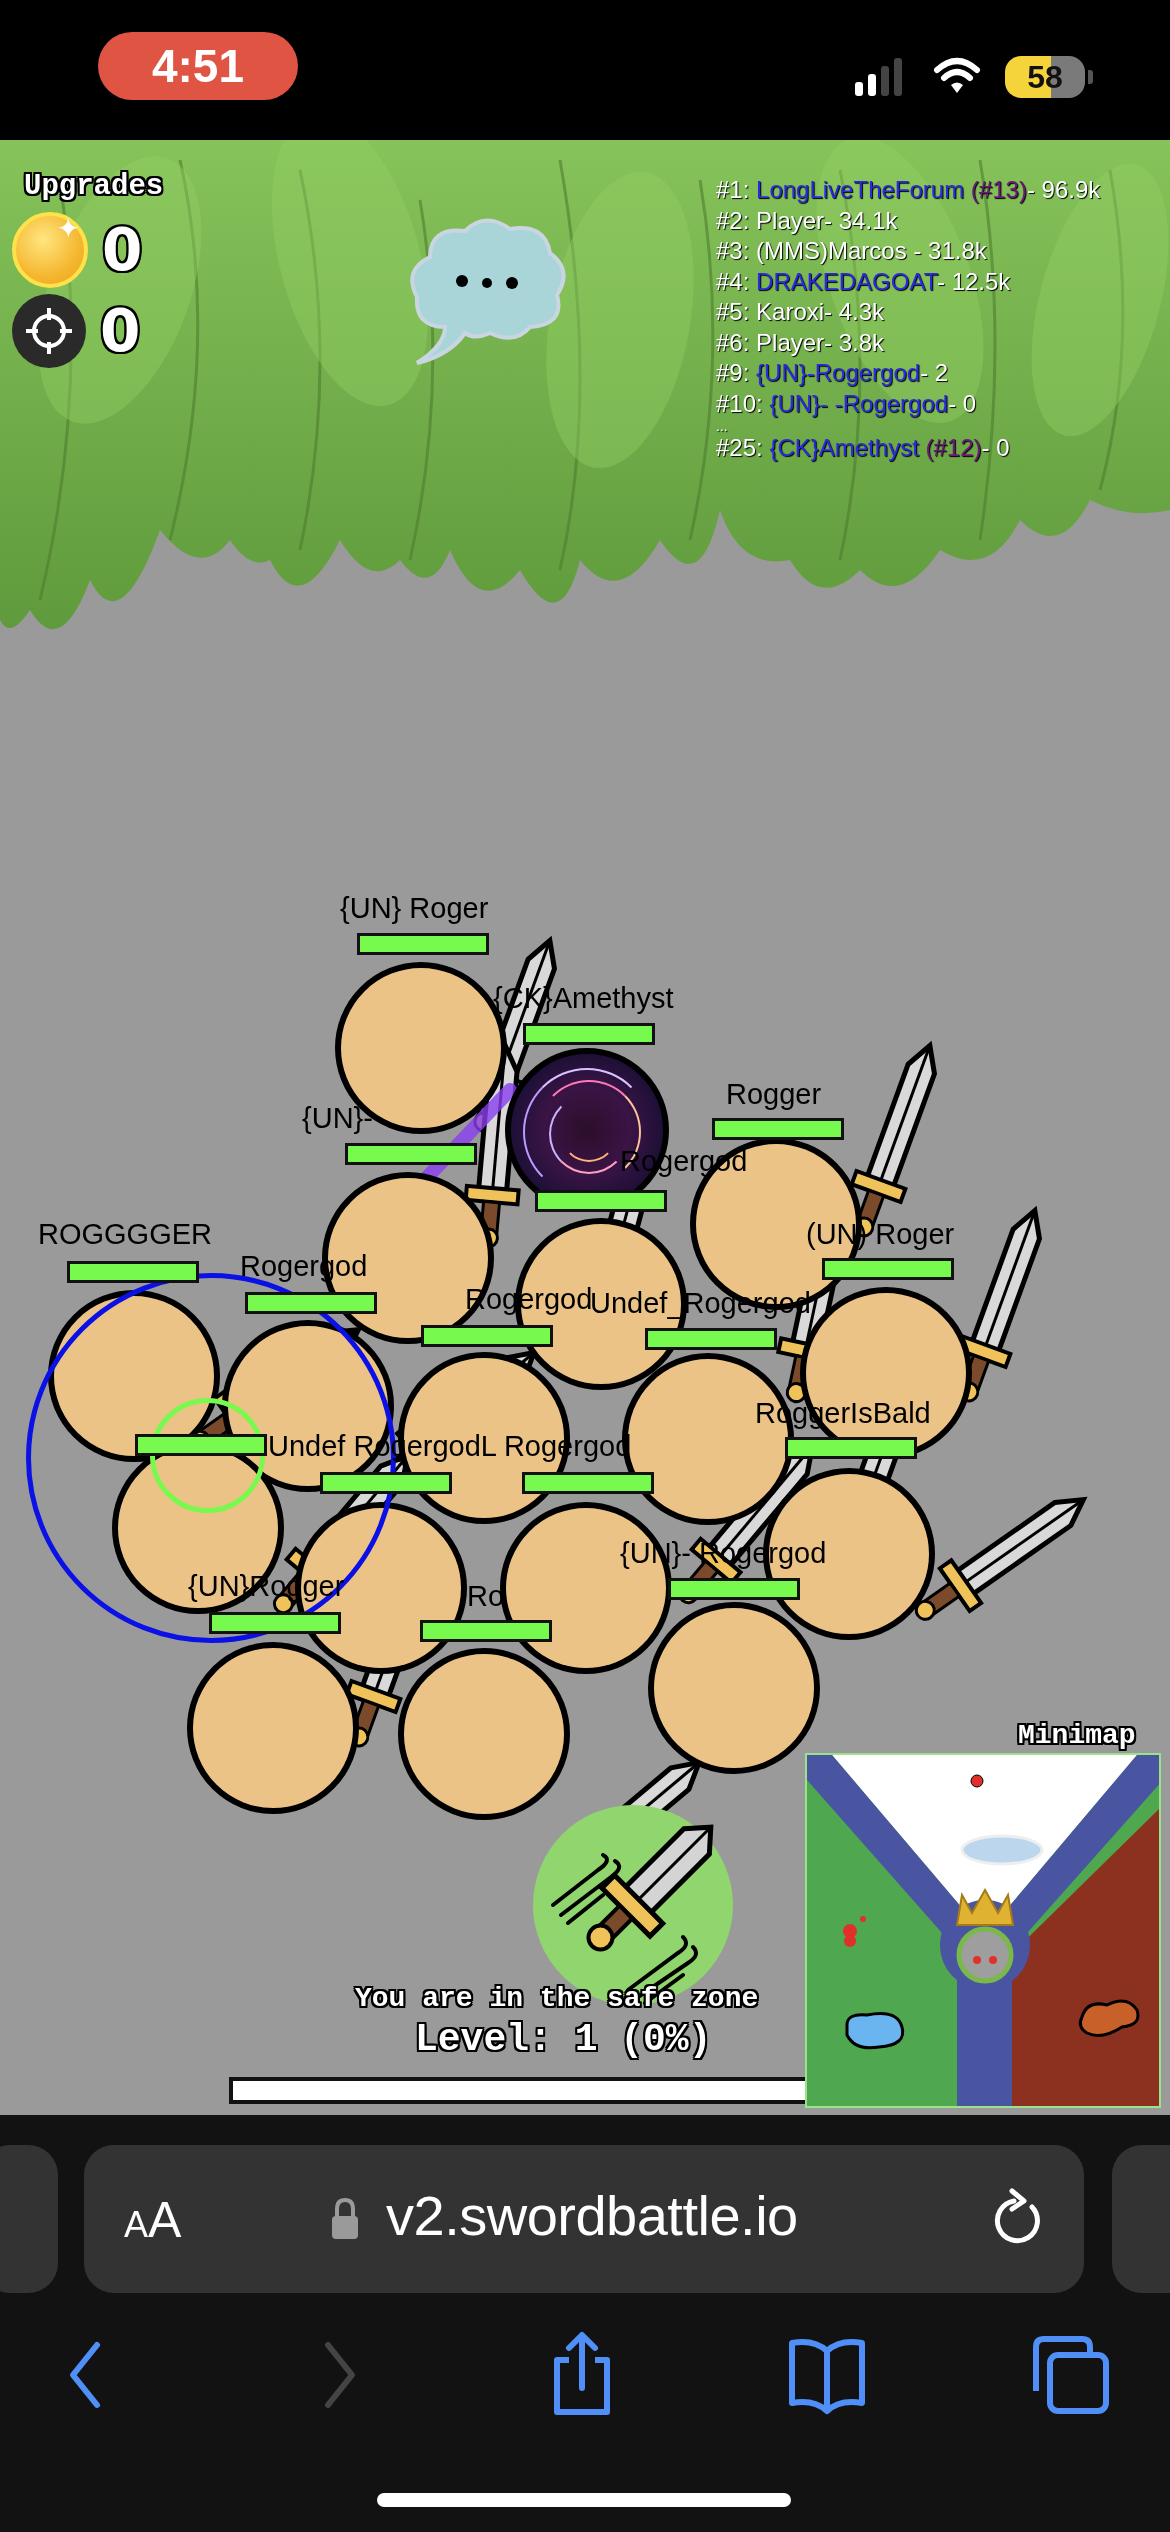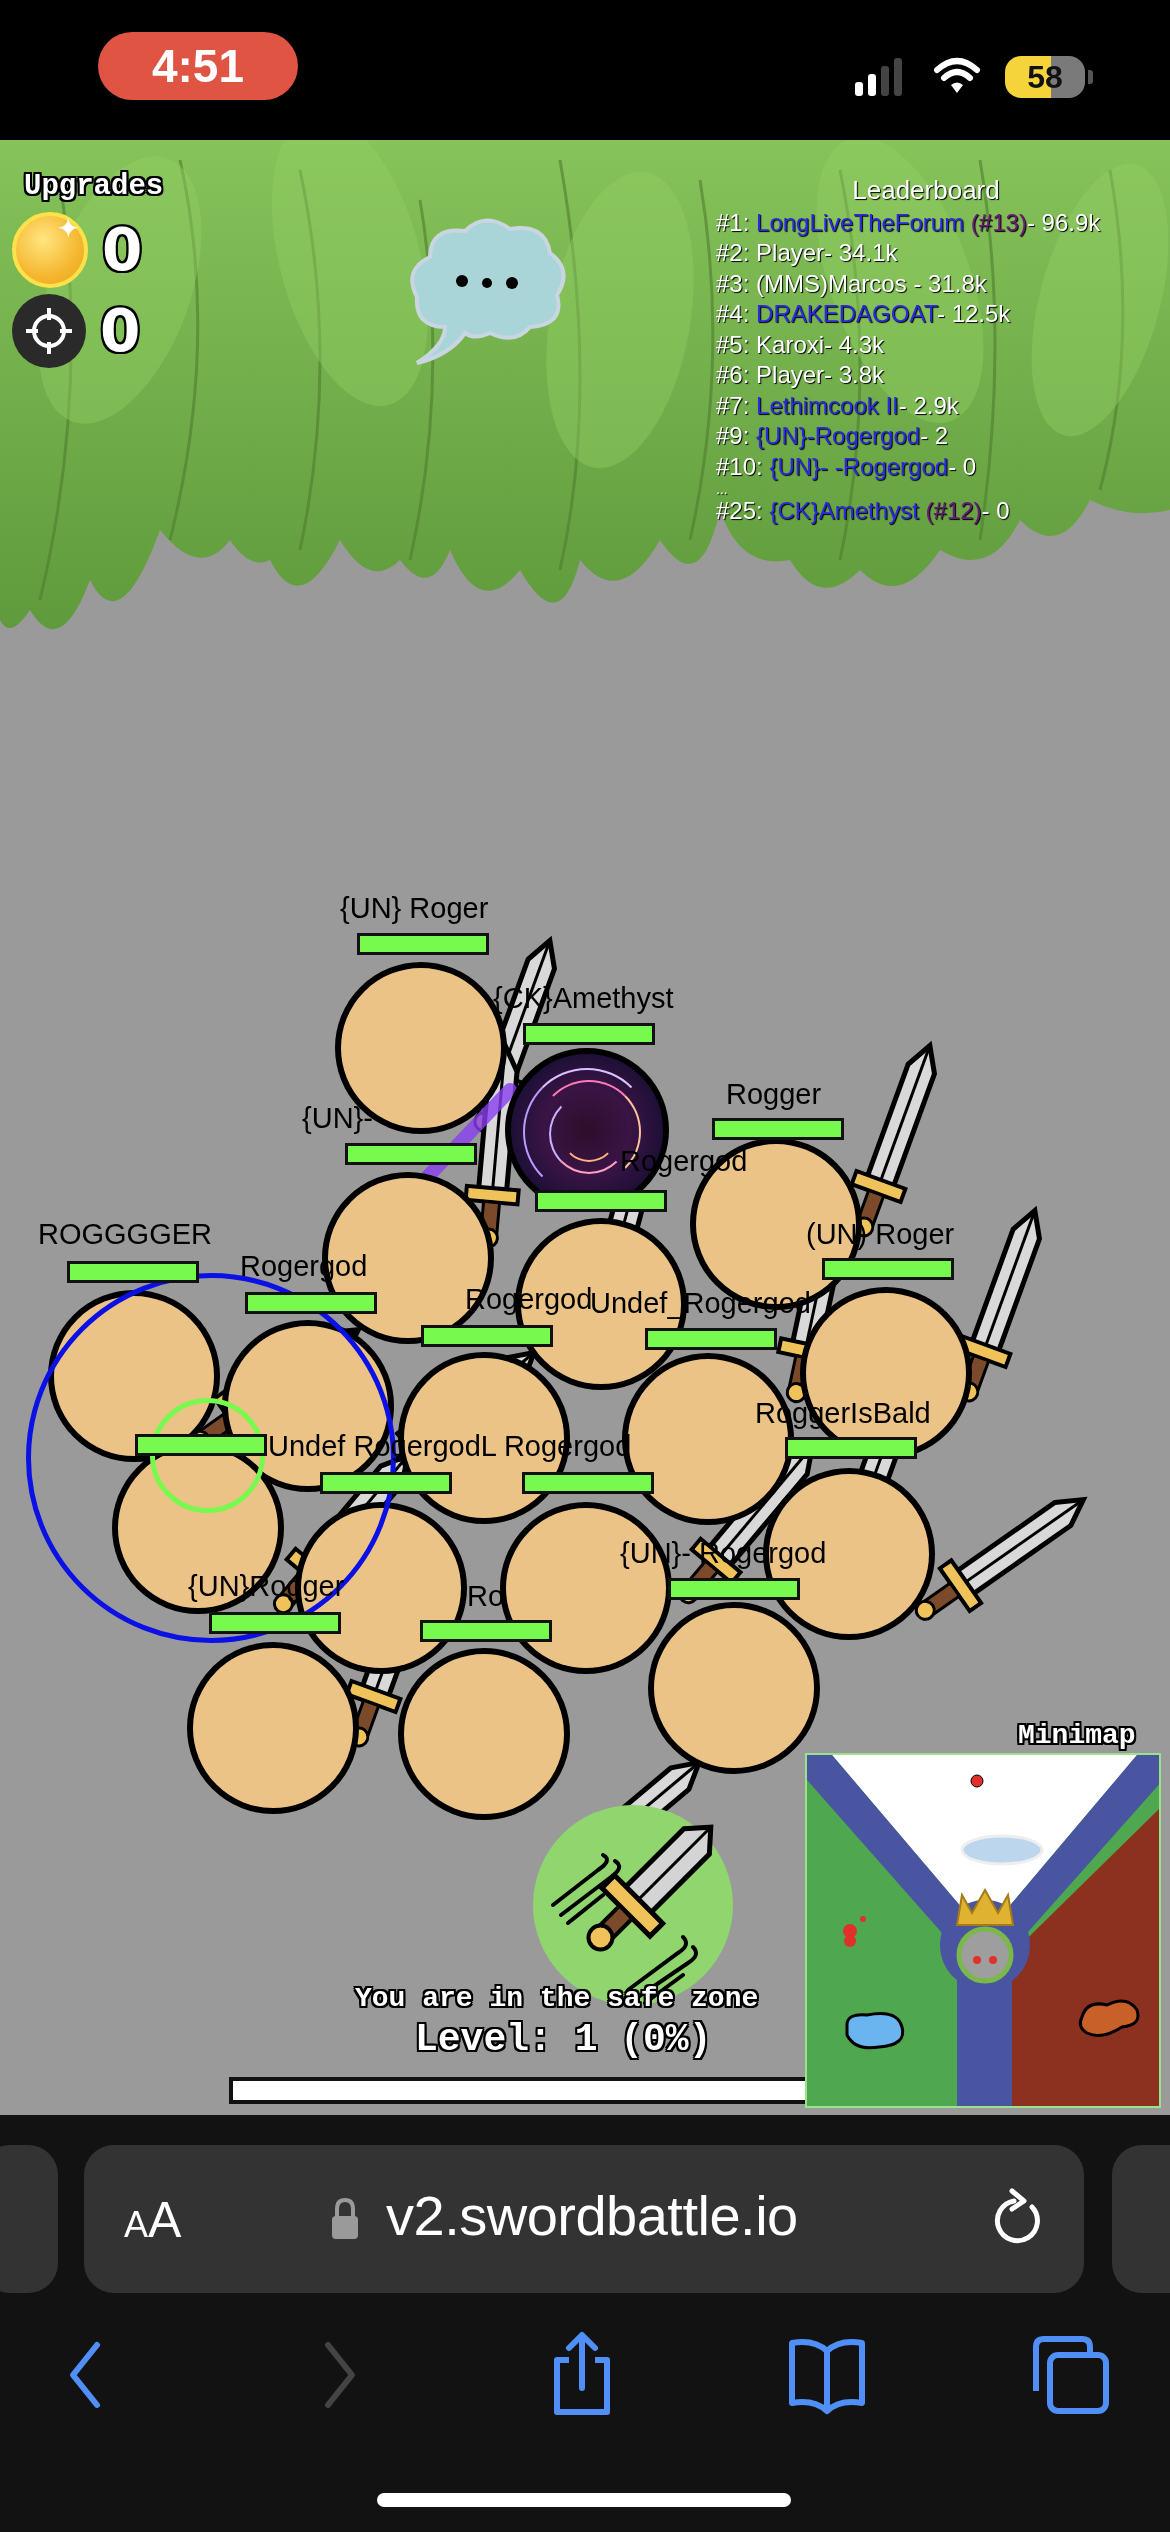--- a/index.html
+++ b/index.html
@@ -146,28 +146,26 @@
   </div>
 
   <svg class="chat-bubble" viewBox="0 0 165 150">
     <path d="M40 112 Q10 112 12 82 Q-2 55 25 42 Q25 12 60 16 Q80 -4 105 14 Q140 8 145 38 Q168 55 152 80 Q160 110 125 112 Q110 130 85 118 Q70 125 60 118 Q45 140 12 148 Q40 130 40 112Z" fill="#a9d5d8" stroke="#c9d6e2" stroke-width="4"></path>
     <circle cx="57" cy="66" r="6" fill="#000"></circle>
       <circle cx="82" cy="68" r="5" fill="#000"></circle>
       <circle cx="107" cy="68" r="6" fill="#000"></circle>
   </svg>
 
   <div class="leaderboard">
-    <div class="lb-title">Leaderboard</div>
     <div class="lb-row"><span>#1:</span> <span class="lb-name blue">LongLiveTheForum</span> <span class="lb-rank-tag">(#13)</span><span>- 96.9k</span></div>
     <div class="lb-row"><span>#2:</span> <span class="lb-name">Player</span><span>- 34.1k</span></div>
     <div class="lb-row"><span>#3:</span> <span class="lb-name">(MMS)Marcos </span><span>- 31.8k</span></div>
     <div class="lb-row"><span>#4:</span> <span class="lb-name blue">DRAKEDAGOAT</span><span>- 12.5k</span></div>
     <div class="lb-row"><span>#5:</span> <span class="lb-name">Karoxi</span><span>- 4.3k</span></div>
     <div class="lb-row"><span>#6:</span> <span class="lb-name">Player</span><span>- 3.8k</span></div>
-    <div class="lb-row"><span>#7:</span> <span class="lb-name blue">Lethimcook II</span><span>- 2.9k</span></div>
     <div class="lb-row"><span>#9:</span> <span class="lb-name blue">{UN}-Rogergod</span><span>- 2</span></div>
     <div class="lb-row"><span>#10:</span> <span class="lb-name blue">{UN}- -Rogergod</span><span>- 0</span></div>
     <div class="lb-ellipsis">...</div>
     <div class="lb-row"><span>#25:</span> <span class="lb-name blue">{CK}Amethyst</span> <span class="lb-rank-tag">(#12)</span><span>- 0</span></div>
   </div>
 
   <svg style="position:absolute;left:0;top:0;width:1170px;height:1975px">
     <defs>
       <g id="sword">
         <path d="M-14 -150 L0 -175 L14 -150 L14 -30 L-14 -30 Z" fill="#d9d9d9" stroke="#000" stroke-width="5"></path>

